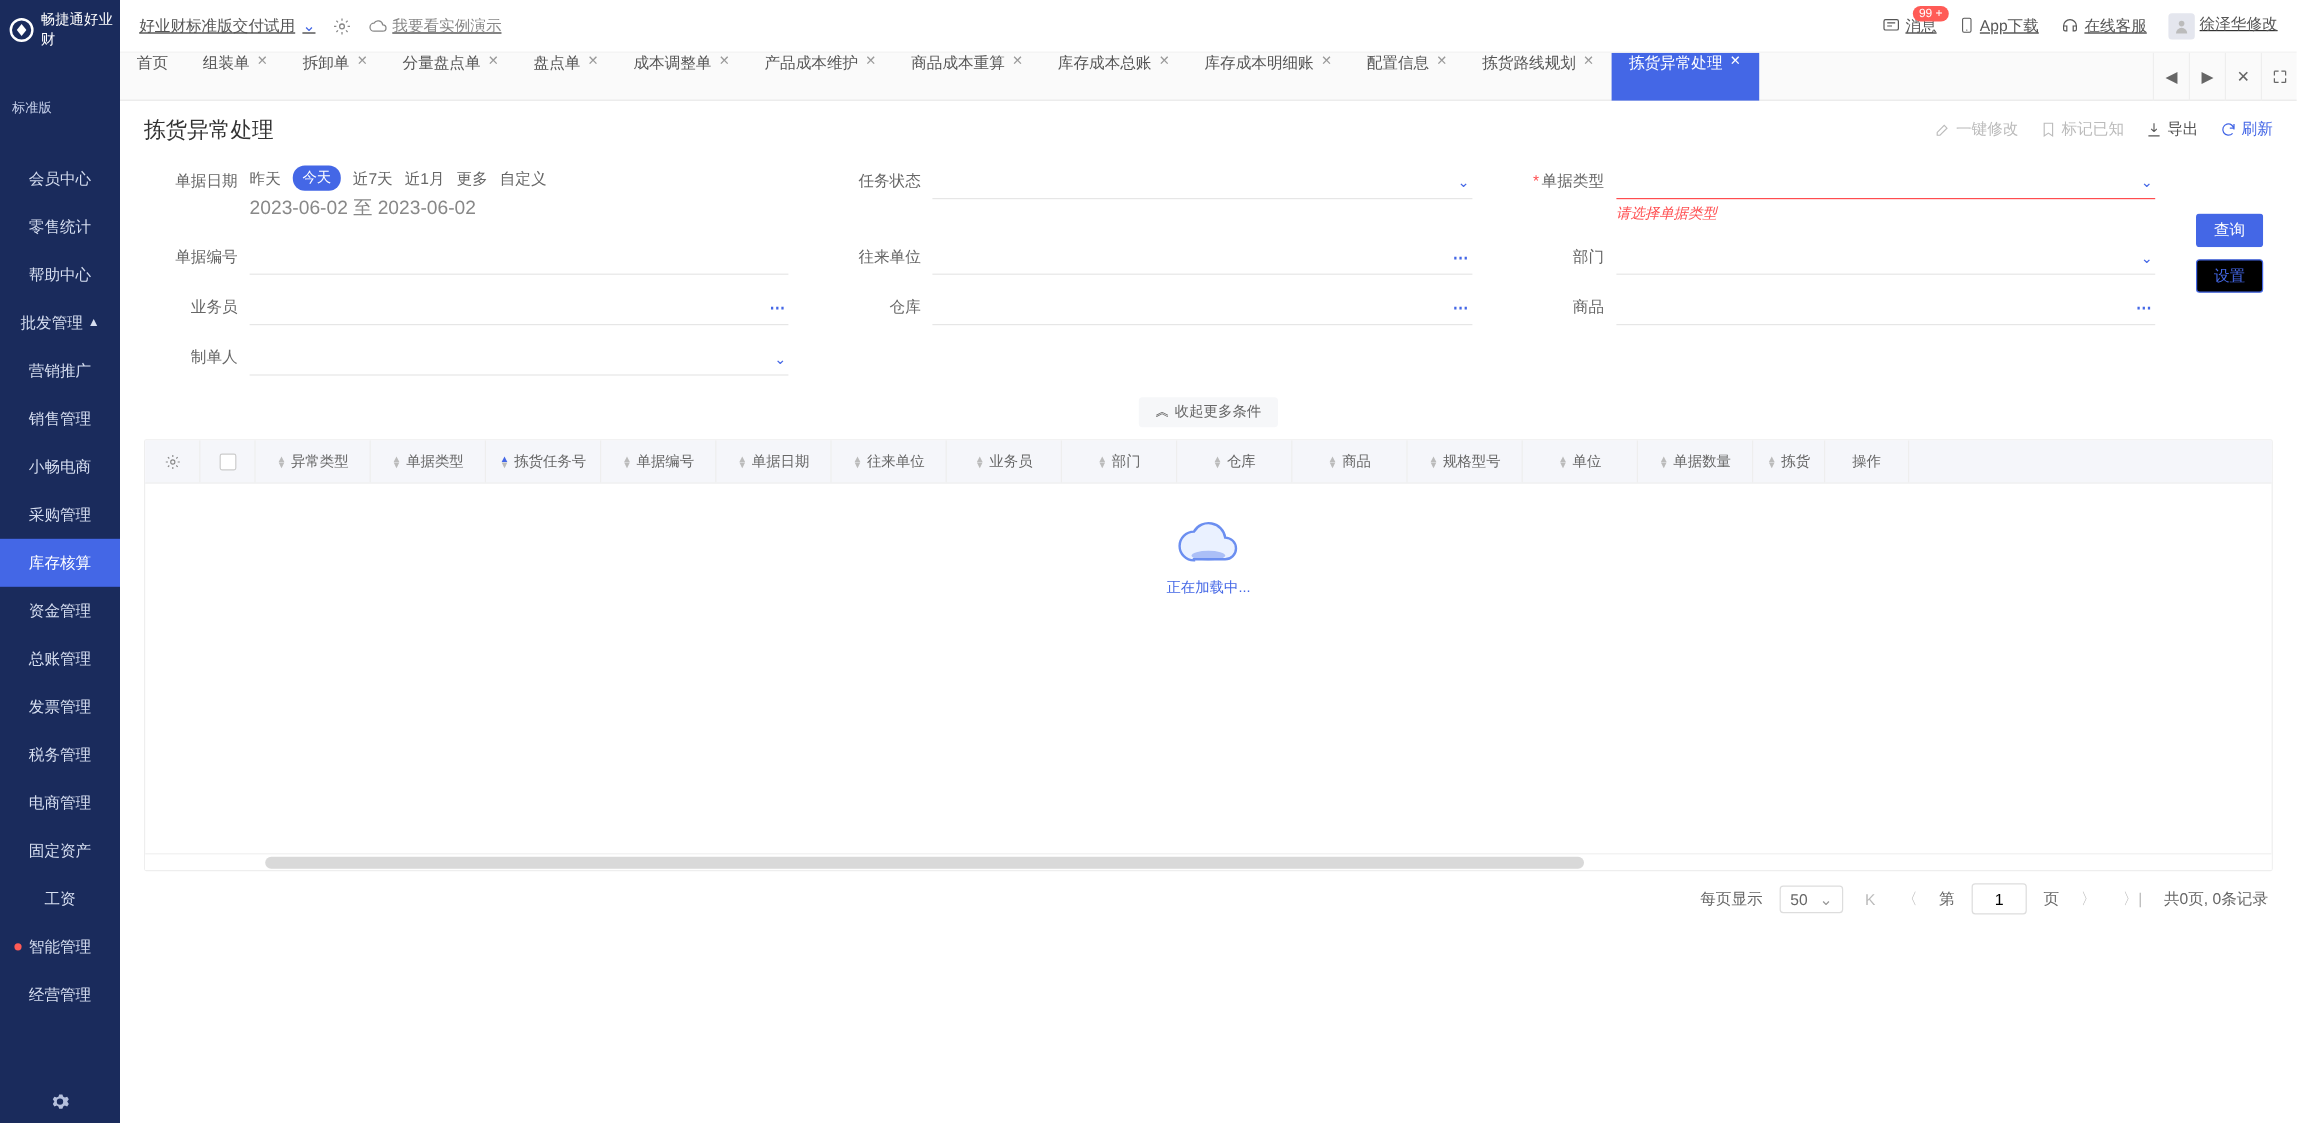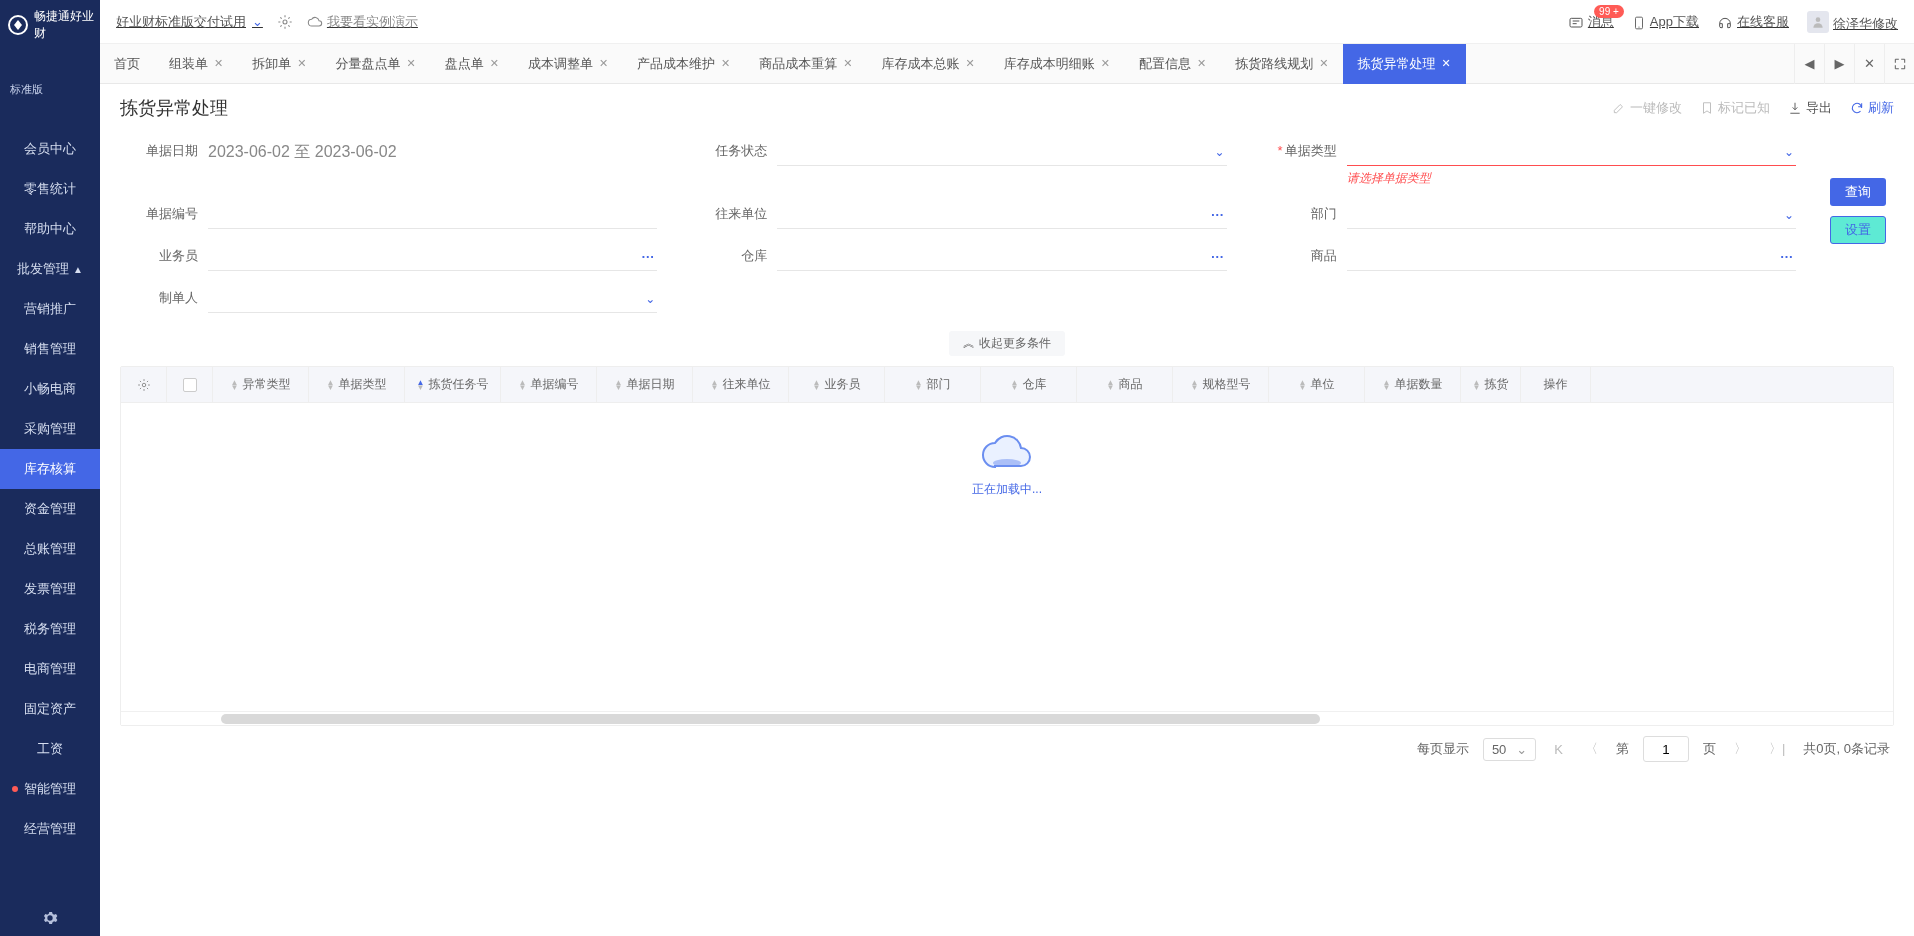--- a/index.html
+++ b/index.html
@@ -22,28 +22,28 @@
 
 .main { flex: 1; display: flex; flex-direction: column; min-width: 0; }
 
 
 .topbar { height: 44px; display:flex; align-items:center; padding: 0 16px; border-bottom: 1px solid #f0f0f0; gap: 14px; text-decoration: underline; }
 .prod-select { display:flex; align-items:center; gap:6px; color:#555; cursor:pointer; }
 .prod-select .chev { color:#4467e6; }
 .topbar .icon-btn { color:#888; cursor:pointer; display:flex; align-items:center; gap:4px; }
 .topbar-spacer { flex:1; }
 .top-right { display:flex; align-items:center; gap:18px; }
-.top-link { display:flex; align-items:flex-end; gap:4px; color:#555; cursor:pointer; position:relative; }
+.top-link { display:flex; align-items:flex-start; gap:4px; color:#555; cursor:pointer; position:relative; }
 .badge { position:absolute; top:-8px; right:-10px; background:#ff5b56; color:#fff; font-size:10px; padding:1px 5px; border-radius:8px; }
 .avatar { width:22px;height:22px;background:#e4e6ee;border-radius:3px;display:flex;align-items:center;justify-content:center;color:#aaa;font-size:14px; }
 
 
 .tabs-row { display:flex; align-items:center; border-bottom:1px solid #e8e8e8; background:#fafafa; height:40px; }
 .tabs { flex:1; display:flex; overflow:hidden; }
-.tab { padding: 0 14px; height:40px; display:flex; align-items:center; gap:6px; font-size:13px; color:#555; cursor:pointer; border-right:1px solid transparent; white-space:nowrap; }
+.tab { padding: 0 14px; height:40px; display:flex; align-items:flex-start; gap:6px; font-size:13px; color:#555; cursor:pointer; border-right:1px solid transparent; white-space:nowrap; }
 .tab.active { background:#4467e6; color:#fff; }
 .tab .close { font-size:11px; color:#999; }
 .tab.active .close { color:#fff; }
 .tabs-ctrl { display:flex; align-items:center; }
 .tabs-ctrl span { width:30px; height:40px; display:flex; align-items:center; justify-content:center; border-left:1px solid #eee; cursor:pointer; color:#666; }
 
 
 .page-hd { display:flex; align-items:center; padding: 12px 20px; }
 .page-title { font-size:18px; color:#333; font-weight:500; }
 .page-hd-spacer { flex:1; }
@@ -64,21 +64,21 @@
 .f-input .chev-d { color:#4467e6; font-size:12px; }
 .f-input .dots { color:#4467e6; font-weight:bold; letter-spacing:1px; }
 .f-err { color:#ff4d4f; font-size:12px; margin-top:4px;font-style:italic; }
 .date-chips { display:flex; align-items:center; gap:10px; font-size:13px; }
 .chip { color:#666; cursor:pointer; }
 .chip.active { background:#4467e6; color:#fff; padding:2px 8px; border-radius:10px; font-size:12px; }
 .date-range { color:#888; font-size:16px; margin-top:4px; }
 .filter-side { width:70px; display:flex; flex-direction:column; gap:10px; align-items:flex-end; }
 .btn { padding:4px 14px; border-radius:3px; font-size:13px; cursor:pointer; border:1px solid transparent; }
 .btn-primary { background:#4467e6; color:#fff;margin-top:40px; }
-.btn-outline { background:#5eead4; color:#4467e6; border-color:#4467e6; }
+.btn-outline { background:#000000; color:#4467e6; border-color:#4467e6; }
 .collapse-row { text-align:center; margin: 6px 0 10px; }
 .collapse-btn { display:inline-flex; align-items:center; gap:4px; background:#f6f7f9; padding:4px 14px; border-radius:3px; color:#666; cursor:pointer; font-size:12px; }
 
 
 .table-zone { margin: 0 20px; border:1px solid #eee; border-radius:2px; position:relative; height: 360px; display:flex; flex-direction:column; }
 .thead { display:flex; background:#f5f6fa; border-bottom:1px solid #eee; height:36px; }
 .th { display:flex; align-items:center; justify-content:center; gap:4px; border-right:1px solid #eee; font-size:12px; color:#666; flex-shrink:0; padding:0 6px; }
 .th .sort { display:flex; flex-direction:column; line-height:5px; font-size:8px; color:#bbb; }
 .th .sort .up.active,.th .sort .down.active { color:#4467e6; }
 .tbody { flex:1; position:relative; }
@@ -327,20 +327,28 @@
         </span>
       </div>
     </div>
 
     <div class="filter-wrap">
       <div class="filter-grid">
 
         <div class="filter-item">
           <div class="f-label">单据日期</div>
           <div class="f-body">
+            <div class="date-chips">
+              <span class="chip">昨天</span>
+              <span class="chip active">今天</span>
+              <span class="chip">近7天</span>
+              <span class="chip">近1月</span>
+              <span class="chip">更多</span>
+              <span class="chip">自定义</span>
+            </div>
             <div class="date-range">2023-06-02 至 2023-06-02</div>
           </div>
         </div>
         <div class="filter-item">
           <div class="f-label">任务状态</div>
           <div class="f-body">
               <div class="f-input">
                 <span></span>
                 <span class="chev-d">⌄</span>
               </div>

